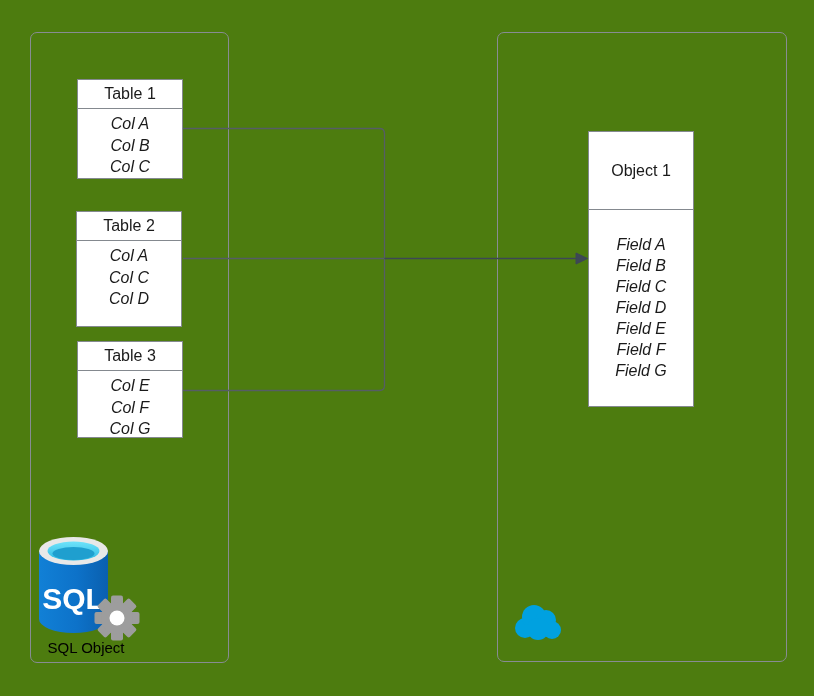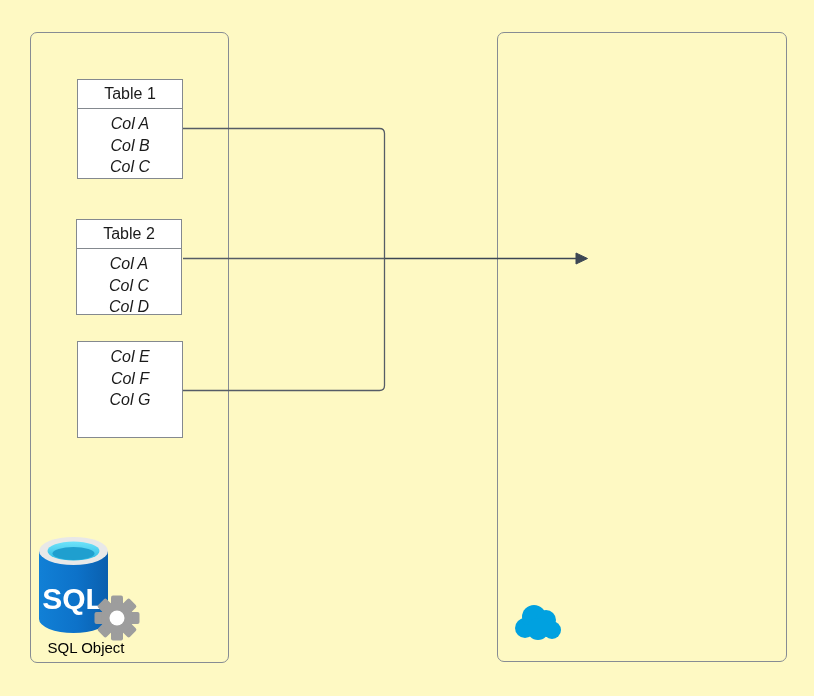--- a/index.html
+++ b/index.html
@@ -1,17 +1,17 @@
 <!DOCTYPE html>
 <html><head>
 <meta charset="utf-8">
 <style>
   html,body{margin:0;padding:0;background:#ffffff;}
   .canvas{
-    position:relative;width:814px;height:696px;background:#fef9c3;
+    position:relative;width:814px;height:696px;background:#4d7c0f;
     font-family:"Liberation Sans",sans-serif;color:#1a1a1a;overflow:hidden;
   }
   .container{
     position:absolute;border:1px solid #878c93;border-radius:7px;background:transparent;
   }
   .container.left{left:30px;top:32px;width:197px;height:629px;}
   .container.right{left:497px;top:32px;width:288px;height:628px;}
 
   .connector-layer{position:absolute;left:0;top:0;width:814px;height:696px;pointer-events:none;}
 
@@ -20,21 +20,21 @@
     font-size:16px;text-align:center;box-sizing:border-box;
   }
   .entity .hdr{
     border-bottom:1px solid #84898f;display:flex;align-items:center;justify-content:center;
     height:28px;white-space:nowrap;
   }
   .entity .body{padding-top:4px;}
   .entity .row{line-height:21.5px;white-space:nowrap;font-style:italic;}
 
   .table1{left:77px;top:79px;width:106px;height:100px;}
-  .table2{left:76px;top:219px;width:106px;height:96px;}
+  .table2{left:76px;top:211px;width:106px;height:116px;}
   .table3{left:77px;top:341px;width:106px;height:97px;}
 
   .object1{left:588px;top:131px;width:106px;height:276px;}
   .object1 .hdr{height:77px;}
   .object1 .body{padding-top:24px;}
   .object1 .row{line-height:21px;}
 
   .sql-icon{position:absolute;left:36px;top:536px;width:110px;height:110px;}
   .sql-label{
     position:absolute;left:26px;top:639px;width:120px;text-align:center;
@@ -70,27 +70,40 @@
   <div class="entity table2">
     <div class="hdr">Table 2</div>
     <div class="body">
       <div class="row">Col A</div>
       <div class="row">Col C</div>
       <div class="row">Col D</div>
     </div>
   </div>
 
   <div class="entity table3">
+    <div class="hdr">Table 3</div>
     <div class="body">
       <div class="row">Col E</div>
       <div class="row">Col F</div>
       <div class="row">Col G</div>
     </div>
   </div>
 
+  <div class="entity object1">
+    <div class="hdr">Object 1</div>
+    <div class="body">
+      <div class="row">Field A</div>
+      <div class="row">Field B</div>
+      <div class="row">Field C</div>
+      <div class="row">Field D</div>
+      <div class="row">Field E</div>
+      <div class="row">Field F</div>
+      <div class="row">Field G</div>
+    </div>
+  </div>
 
   <svg class="sql-icon" width="110" height="110" viewBox="0 0 110 110">
     <defs>
       <linearGradient id="cylBody" x1="0" y1="0" x2="1" y2="0">
         <stop offset="0" stop-color="#1180d6"></stop>
         <stop offset="0.55" stop-color="#0d72c9"></stop>
         <stop offset="1" stop-color="#0a5fae"></stop>
       </linearGradient>
       <linearGradient id="cylTop" x1="0" y1="0" x2="0" y2="1">
         <stop offset="0" stop-color="#6fe3fa"></stop>

